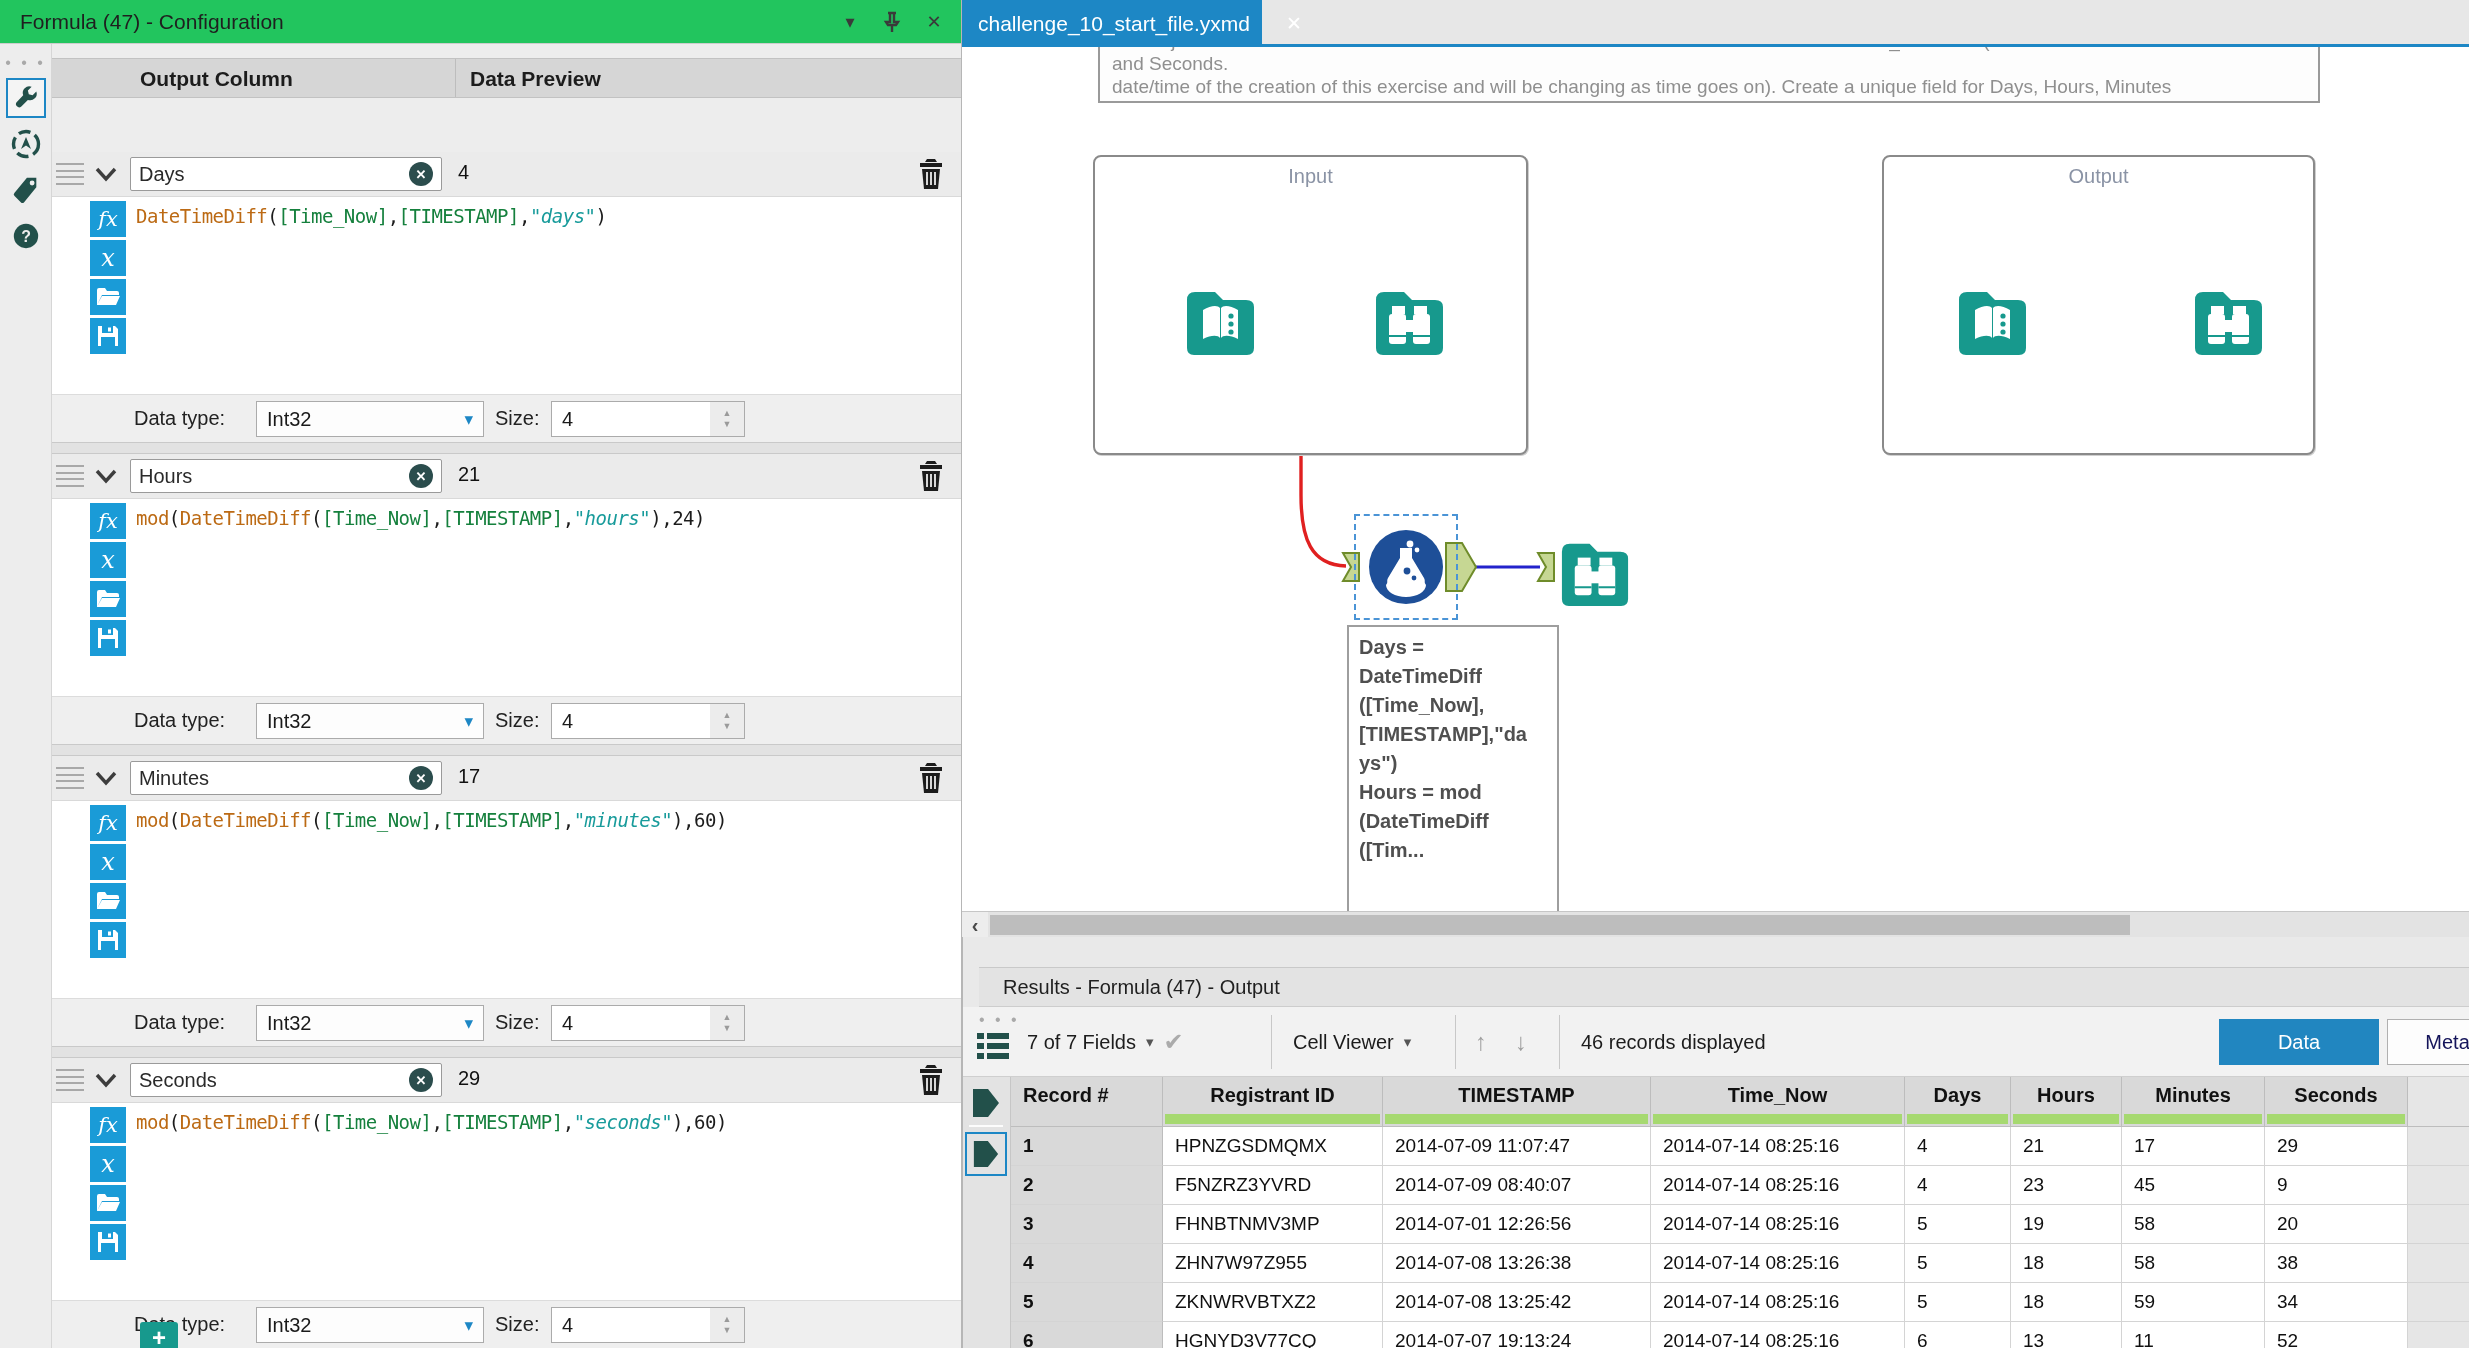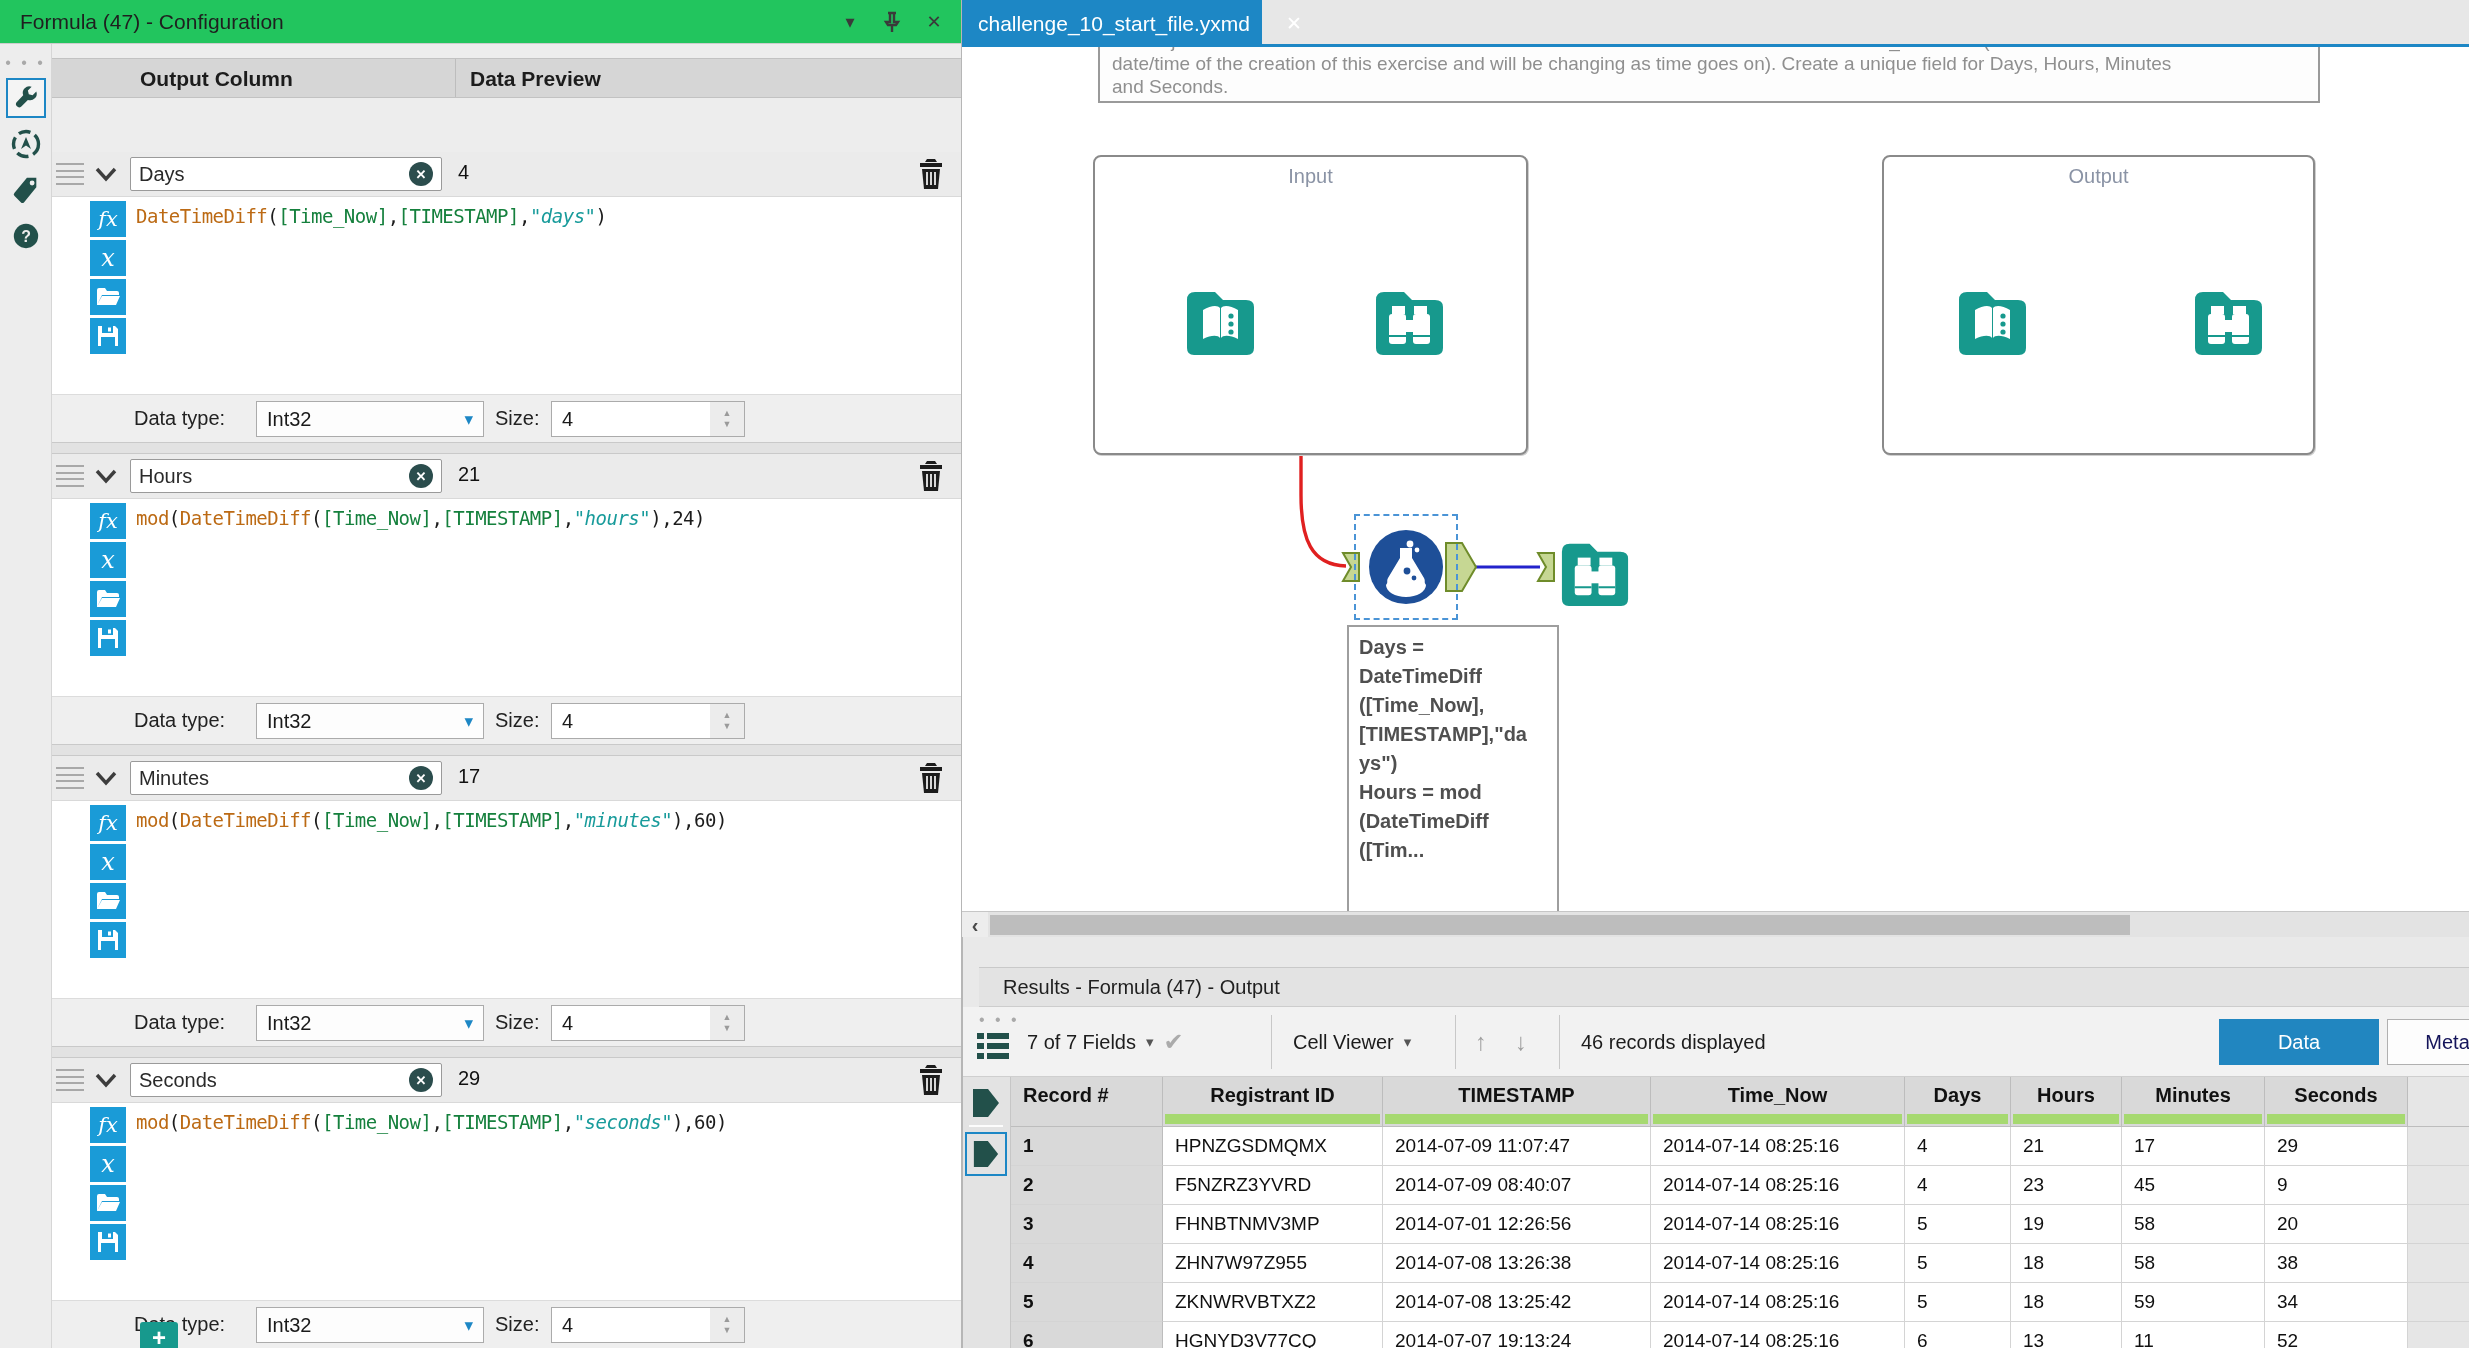--- a/index.html
+++ b/index.html
@@ -426,22 +426,22 @@
       </div>
     <div class="add-btn">+</div>
   </div>
 </div>
 
 <div class="canvas-pane">
   <div class="canvas">
 
     <div class="comment-box">
       <div>The objective for this exercise is to calculate the delta between univer datetime and the Time_Now field (this field has the</div>
+      <div>and Seconds.</div>
       <div>date/time of the creation of this exercise and will be changing as time goes on). Create a unique field for Days, Hours, Minutes</div>
-      <div>and Seconds.</div>
     </div>
 
     <svg class="wires" viewBox="0 0 1507 890">
       <path d="M322,268 H392" stroke="#141414" stroke-width="2.6" fill="none"></path>
       <path d="M1092,268 H1219" stroke="#141414" stroke-width="2.6" fill="none"></path>
       <path d="M323,271 C354,275 340,296 339,330 L339,448 C339,492 349,518 384,519" stroke="#e02020" stroke-width="3.4" fill="none"></path>
       <path d="M510,520 H578" stroke="#2323cc" stroke-width="3" fill="none"></path>
 
       <g fill="#c6d793" stroke="#6f8c2a" stroke-width="2">
         <polygon points="302,252 315,252 323,268 315,284 302,284"></polygon>

